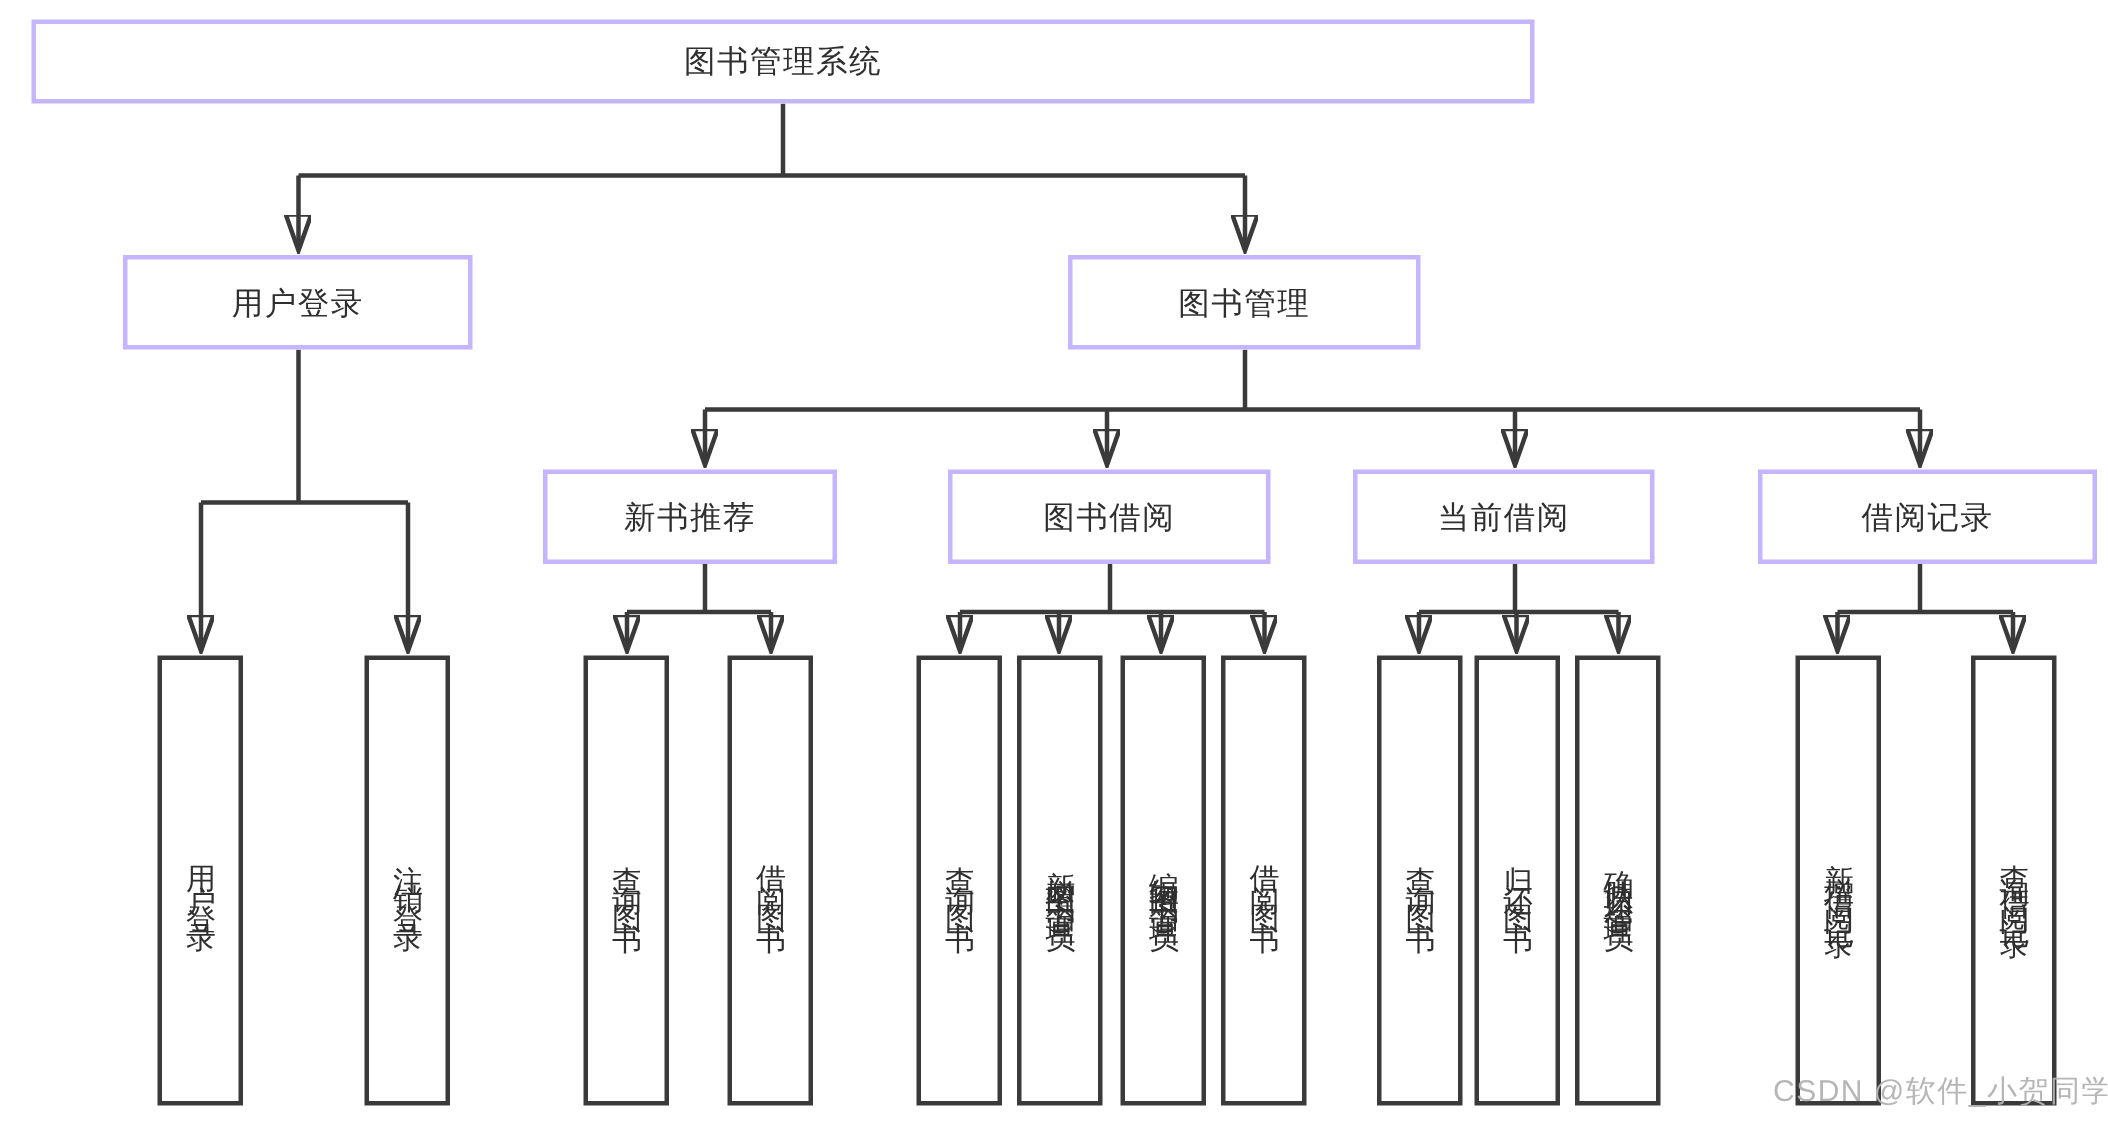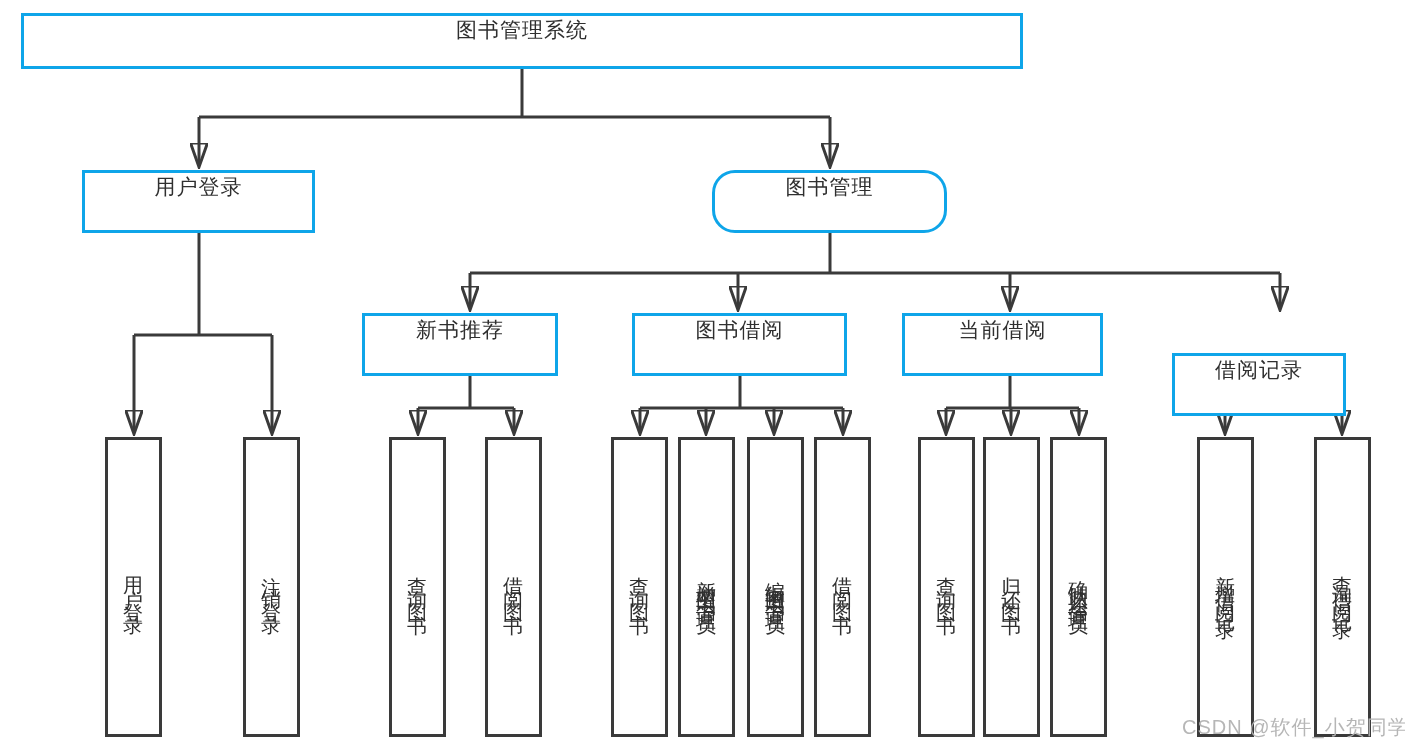--- a/index.html
+++ b/index.html
@@ -26,22 +26,23 @@
     stroke-width: 3;
     fill: none;
   }
   .connectors line {
     marker-end: url(#arrowhead);
   }
   .box {
     position: absolute;
     box-sizing: border-box;
     background: #ffffff;
-    border: 3px solid #0ea5e9;
+    border: 3px solid #c4b5fd;
     display: flex;
+    align-items: center;
     justify-content: center;
     font-size: 21px;
     color: #2f2f2f;
     letter-spacing: 1px;
   }
   .leaf {
     position: absolute;
     box-sizing: border-box;
     top: 437px;
     width: 57px;
@@ -115,34 +116,34 @@
     <line x1="1342" y1="408" x2="1342" y2="433"></line>
   </svg>
 
   <div class="box" style="left:21px; top:13px; width:1002px; height:56px;">
     <span>图书管理系统</span>
   </div>
 
   <div class="box" style="left:82px; top:170px; width:233px; height:63px;">
     <span>用户登录</span>
   </div>
-  <div class="box" style="left:712px; top:170px; width:235px; height:63px;border-radius:23px;">
+  <div class="box" style="left:712px; top:170px; width:235px; height:63px;">
     <span>图书管理</span>
   </div>
 
   <div class="box" style="left:362px; top:313px; width:196px; height:63px;">
     <span>新书推荐</span>
   </div>
   <div class="box" style="left:632px; top:313px; width:215px; height:63px;">
     <span>图书借阅</span>
   </div>
   <div class="box" style="left:902px; top:313px; width:201px; height:63px;">
     <span>当前借阅</span>
   </div>
-  <div class="box" style="left:1172px; top:313px; width:174px; height:63px;margin-top:40px;">
+  <div class="box" style="left:1172px; top:313px; width:226px; height:63px;">
     <span>借阅记录</span>
   </div>
 
   <div class="leaf ls-l" style="left:105px;">
     <span class="v">用户登录</span>
   </div>
   <div class="leaf ls-l" style="left:243px;">
     <span class="v">注销登录</span>
   </div>
 

